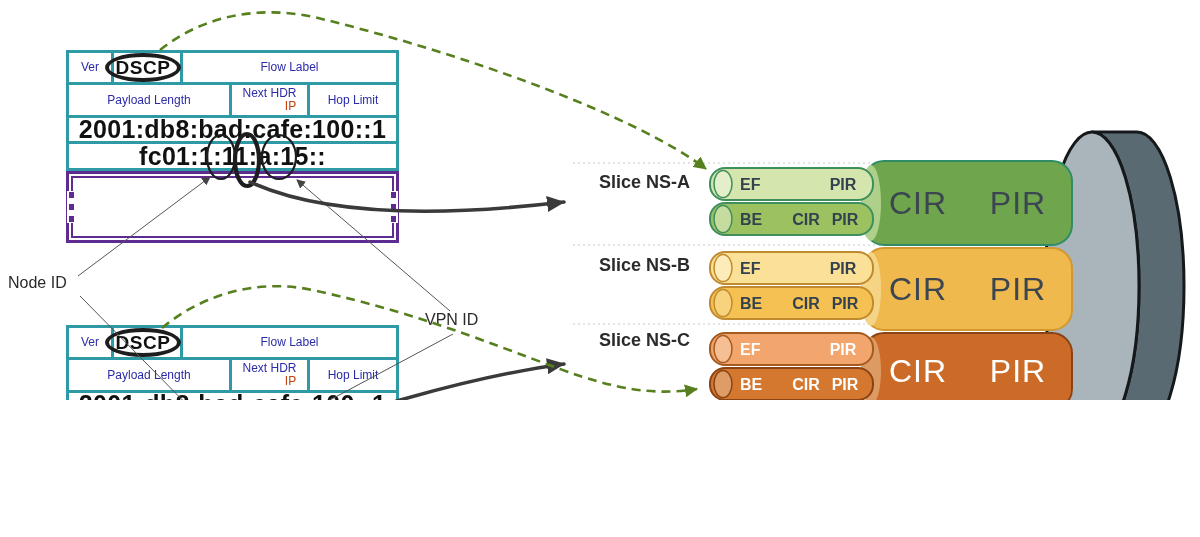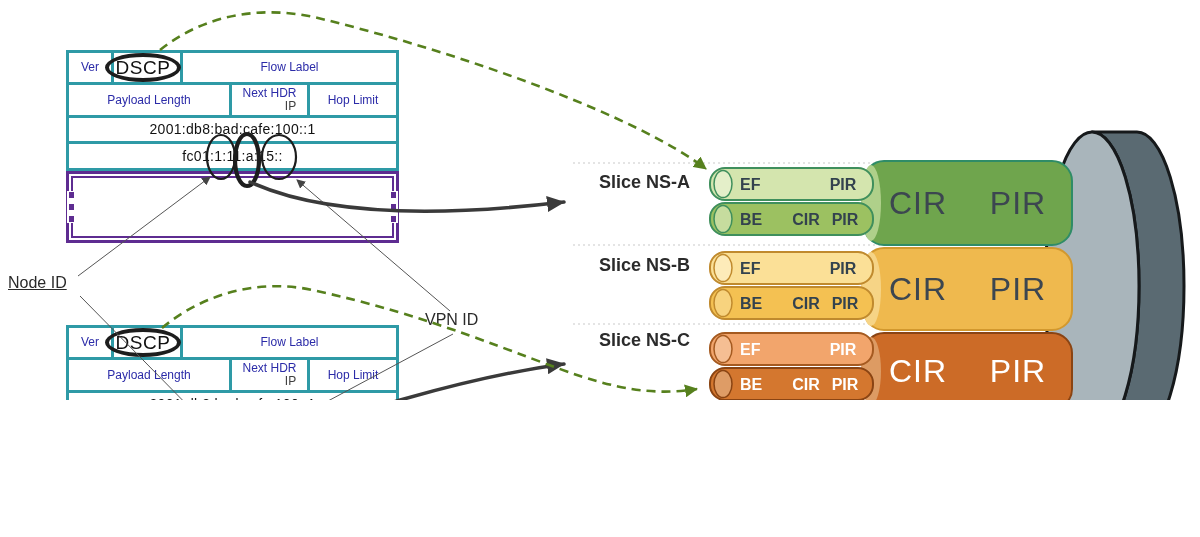--- a/index.html
+++ b/index.html
@@ -4,24 +4,24 @@
 <style>
   html,body{margin:0;padding:0;background:#fff;}
   .canvas{position:relative;width:1200px;height:400px;background:#fff;overflow:hidden;
           font-family:"Liberation Sans",sans-serif;}
   
   .ptable{position:absolute;width:333px;background:#2E9AA6;padding:3px;display:flex;
           flex-direction:column;gap:3px;box-sizing:border-box;}
   .prow{display:flex;gap:3px;}
   .cell{background:#fff;display:flex;align-items:center;justify-content:center;
         color:#2B2BA8;font-size:12px;line-height:13px;text-align:center;}
-  .addr{font-size:14px;font-weight:normal;color:#111;letter-spacing:.3px;}
-  .ipval{color:#404040;margin-left:42px;}
+  .addr{font-size:25px;font-weight:bold;color:#111;letter-spacing:.3px;}
+  .ipval{color:#c2410c;margin-left:42px;}
   .dscp-oval{position:absolute;width:76px;height:29px;border:4px solid #1d1d1d;border-radius:50%;
-             display:flex;align-items:center;justify-content:center;font-size:19px;font-weight:normal;
+             display:flex;align-items:center;justify-content:center;font-size:19px;font-weight:bold;
              color:#111;background:transparent;z-index:5;box-sizing:border-box;letter-spacing:.5px;}
   
   .pbox{position:absolute;width:333px;border:3px solid #5E2C91;box-sizing:border-box;background:#fff;}
   .pbox-inner{position:absolute;left:2px;top:2px;right:2px;bottom:2px;border:2px solid #5E2C91;}
   .edge-dash{position:absolute;width:9px;height:32px;background:#fff;top:50%;transform:translateY(-50%);
              display:flex;flex-direction:column;justify-content:space-between;align-items:center;
              padding:1px 0;box-sizing:border-box;z-index:4;}
   .edge-dash span{display:block;width:5px;height:6px;background:#5E2C91;}
   .edge-dash.left{left:-2px;}
   .edge-dash.right{right:-2px;}
@@ -124,21 +124,21 @@
         <span></span>
         <span></span>
       </div>
     <div class="edge-dash right">
         <span></span>
         <span></span>
         <span></span>
       </div>
   </div>
 
-  <div class="float-label" style="left:8px;top:274px;text-decoration:underline;">Node ID</div>
+  <div class="float-label" style="left:8px;top:274px;">Node ID</div>
   <div class="float-label" style="left:425px;top:311px;">VPN ID</div>
 
   <svg class="overlay" width="1200" height="537" viewBox="0 0 1200 537">
     <defs>
       <marker id="mBlack" markerUnits="userSpaceOnUse" markerWidth="20" markerHeight="16" refX="17" refY="8" orient="auto">
         <path d="M0,0 L18,8 L0,16 Z" fill="#3A3A3A"></path>
       </marker>
       <marker id="mGray" markerUnits="userSpaceOnUse" markerWidth="10" markerHeight="9" refX="8" refY="4.5" orient="auto">
         <path d="M0,0 L9,4.5 L0,9 Z" fill="#444"></path>
       </marker>

